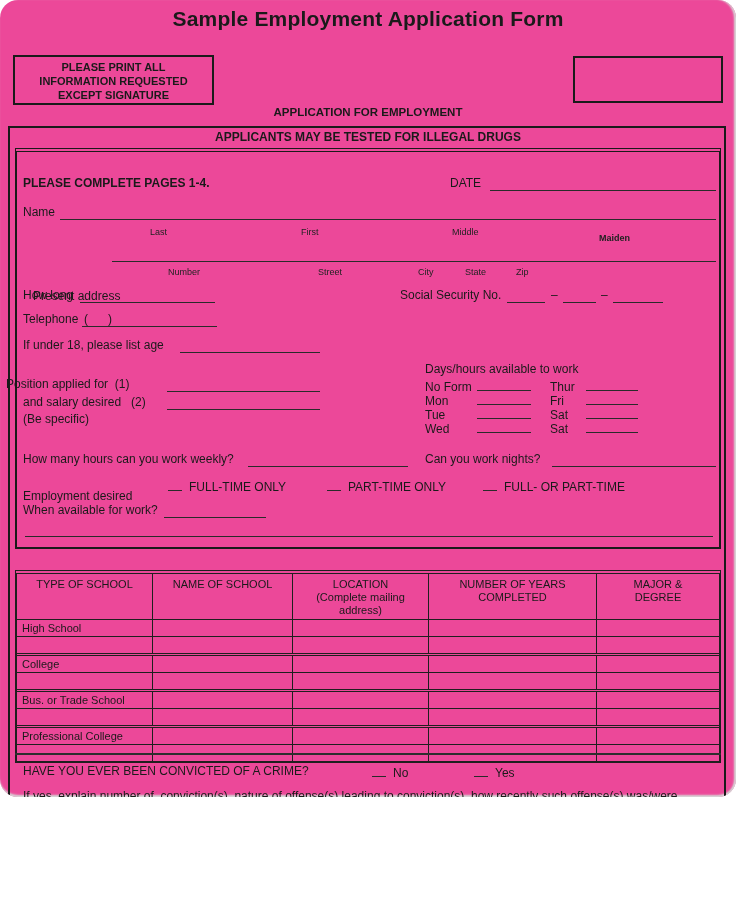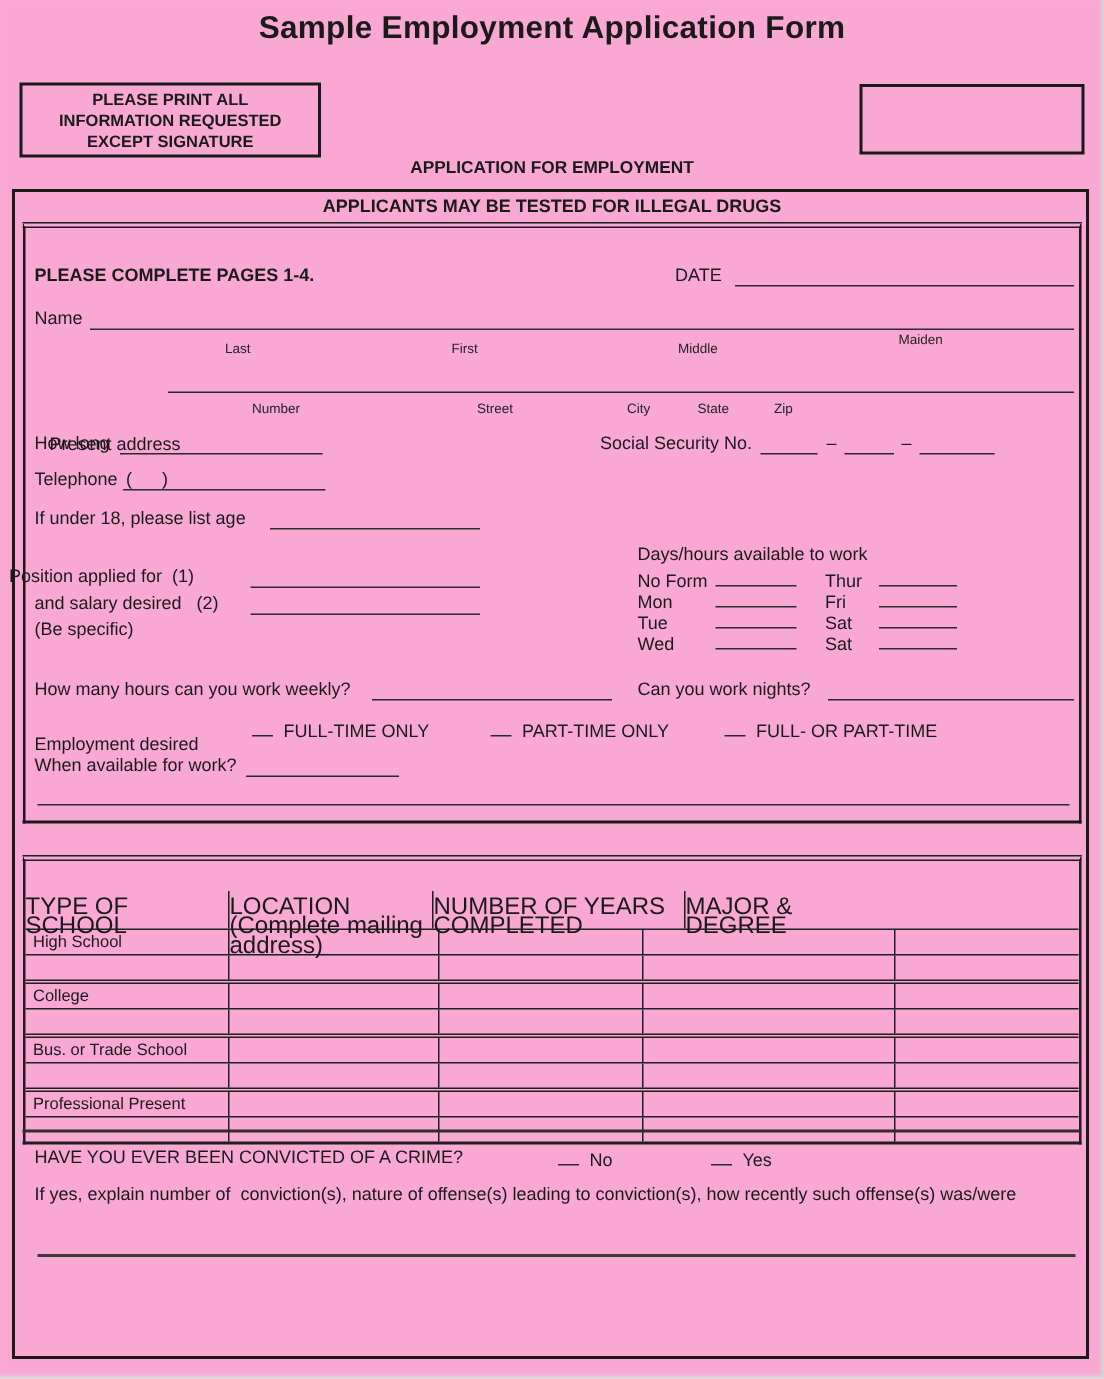--- a/index.html
+++ b/index.html
@@ -1,19 +1,20 @@
 <!DOCTYPE html>
 <html><head>
 <meta charset="utf-8">
 <style>
   html,body { margin:0; padding:0; background:#ffffff; }
   .page {
-    position:relative; width:736px; height:919px; background:#f9a8d4;
+    position:relative; width:736px; height:797px; background:#ec4899;
     font-family:"Liberation Sans", sans-serif; color:#1a1a1a; overflow:hidden;
     box-shadow: inset -3px 0 2px -1px #d6d6d6, inset 0 -3px 2px -1px #d6d6d6;
+    border-radius: 18px;
   }
   .lbl { position:absolute; font-size:12px; white-space:pre; line-height:14px; }
   .lbl.bold { font-weight:700; }
   .sub { position:absolute; font-size:9px; color:#222; white-space:pre; }
   .ablank { position:absolute; height:14px; border-bottom:1.5px solid #2a2a2a;
             font-size:12px; line-height:15px; white-space:pre; }
   .blank { display:inline-block; height:12px; border-bottom:1.5px solid #2a2a2a; }
   .bmark { display:inline-block; width:14px; height:12px; border-bottom:1.5px solid #2a2a2a; margin-right:7px; }
   .box { position:absolute; border:2px solid #1a1a1a; background:transparent; }
   .title { position:absolute; top:7px; left:0; right:0; text-align:center;
@@ -28,22 +29,22 @@
   .inner-box { position:absolute; left:15px; top:148px; width:702px; height:395px;
                border:2px solid #1a1a1a; border-top:4px double #1a1a1a; }
   .days-row { position:absolute; font-size:12px; white-space:nowrap; }
   .day-l { display:inline-block; width:52px; white-space:pre; }
   .day-r { display:inline-block; width:36px; margin-left:19px; white-space:pre; }
   .opt { position:absolute; font-size:12px; white-space:nowrap; }
   
   .edu-table { position:absolute; left:15px; top:570px; width:702px;
                border:2px solid #1f1f1f; border-top:4px double #1f1f1f; }
   .edu-header { display:flex; height:45px; border-bottom:1.5px solid #1f1f1f; }
-  .edu-hcell { box-sizing:border-box; border-right:1.5px solid #1f1f1f; text-align:left;
-               font-size:16px; line-height:13px; padding-top:4px;margin-top:20px; }
+  .edu-hcell { box-sizing:border-box; border-right:1.5px solid #1f1f1f; text-align:center;
+               font-size:11px; line-height:13px; padding-top:4px; }
   .edu-hcell:last-child { border-right:none; }
   .edu-row { display:flex; height:16px; }
   .edu-row.thin { border-top:1px solid #1f1f1f; }
   .edu-row.group-start { border-top:3px double #1f1f1f; }
   .edu-cell { box-sizing:border-box; border-right:1.5px solid #1f1f1f; font-size:11px;
               display:flex; align-items:center; padding-left:5px; }
   .edu-cell:last-child { border-right:none; }
   .c1 { width:136px; } .c2 { width:140px; } .c3 { width:136px; } .c4 { width:168px; }
   .c5 { flex:1; }
   .rule { position:absolute; border-top:2px solid #2e2e2e; height:0; }
@@ -74,21 +75,21 @@
 
   <div class="lbl bold" style="left:23px; top:176px;">PLEASE COMPLETE PAGES 1-4.</div>
   <div class="lbl" style="left:450px; top:176px;">DATE</div>
   <div class="ablank" style="left:490px; top:176px; width:226px;"></div>
 
   <div class="lbl" style="left:23px; top:205px;">Name</div>
   <div class="ablank" style="left:60px; top:205px; width:656px;"></div>
   <div class="sub" style="left:150px; top:227px;">Last</div>
   <div class="sub" style="left:301px; top:227px;">First</div>
   <div class="sub" style="left:452px; top:227px;">Middle</div>
-  <div class="sub" style="left:599px; top:221px;">Maiden</div>
+  <div class="sub" style="left:599px; top:233px;font-weight:bold;">Maiden</div>
 
   <div class="lbl" style="left:33px; top:247px;margin-top:42px;">Present address</div>
   <div class="ablank" style="left:112px; top:247px; width:604px;"></div>
   <div class="sub" style="left:168px; top:267px;">Number</div>
   <div class="sub" style="left:318px; top:267px;">Street</div>
   <div class="sub" style="left:418px; top:267px;">City</div>
   <div class="sub" style="left:465px; top:267px;">State</div>
   <div class="sub" style="left:516px; top:267px;">Zip</div>
 
   <div class="lbl" style="left:23px; top:288px;">How long</div>
@@ -146,20 +147,23 @@
   <div class="lbl" style="left:23px; top:503px;">When available for work?</div>
   <div class="ablank" style="left:164px; top:503px; width:102px;"></div>
 
   <div class="ablank" style="left:25px; top:522px; width:688px;"></div>
 
   <div class="edu-table">
     <div class="edu-header">
       <div class="edu-hcell c1">
         <div>TYPE OF SCHOOL</div>
       </div>
+      <div class="edu-hcell c2">
+        <div>NAME OF SCHOOL</div>
+      </div>
       <div class="edu-hcell c3">
         <div>LOCATION</div>
         <div>(Complete mailing</div>
         <div>address)</div>
       </div>
       <div class="edu-hcell c4">
         <div>NUMBER OF YEARS</div>
         <div>COMPLETED</div>
       </div>
       <div class="edu-hcell c5">
@@ -204,21 +208,21 @@
           <div class="edu-cell c5"></div>
         </div>
         <div class="edu-row thin">
           <div class="edu-cell c1"></div>
           <div class="edu-cell c2"></div>
           <div class="edu-cell c3"></div>
           <div class="edu-cell c4"></div>
           <div class="edu-cell c5"></div>
         </div>
         <div class="edu-row group-start">
-          <div class="edu-cell c1">Professional Present</div>
+          <div class="edu-cell c1">Professional College</div>
           <div class="edu-cell c2"></div>
           <div class="edu-cell c3"></div>
           <div class="edu-cell c4"></div>
           <div class="edu-cell c5"></div>
         </div>
         <div class="edu-row thin">
           <div class="edu-cell c1"></div>
           <div class="edu-cell c2"></div>
           <div class="edu-cell c3"></div>
           <div class="edu-cell c4"></div>

